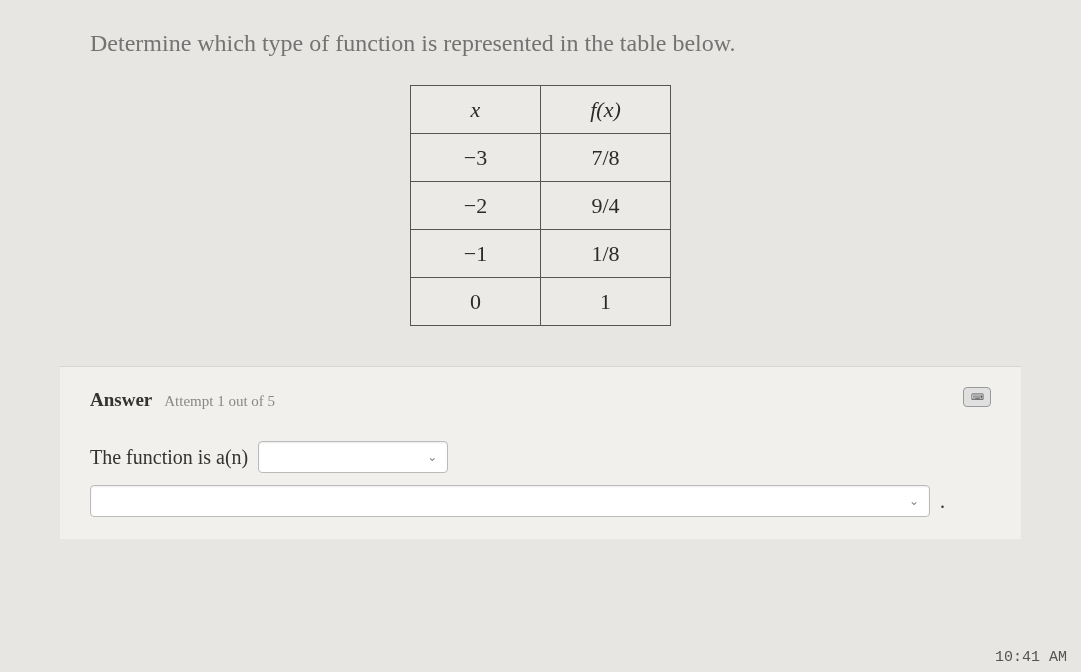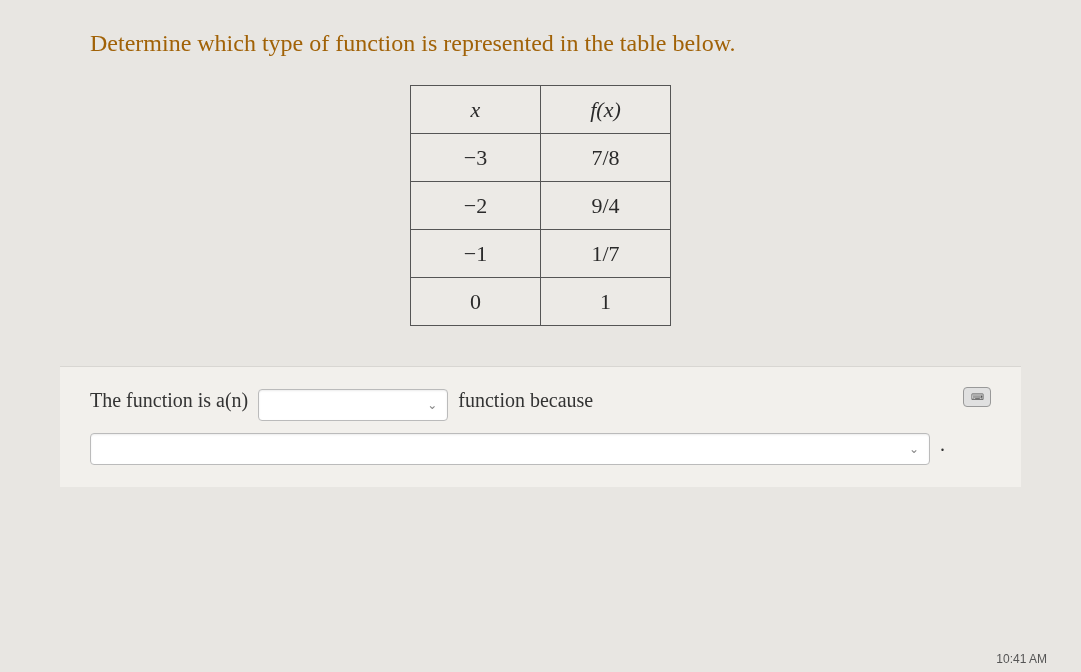--- a/index.html
+++ b/index.html
@@ -13,21 +13,21 @@
       width: 1081px;
       height: 672px;
       position: relative;
       color: #2a2a2a;
     }
     .content {
       padding: 30px 90px 0 90px;
     }
     .question-text {
       font-size: 24px;
-      color: #a16207;
+      color: #737373;
       margin-bottom: 28px;
     }
     .table-wrap {
       display: flex;
       justify-content: center;
       margin-bottom: 40px;
     }
     table.data-table {
       border-collapse: collapse;
       background: #eceae6;
@@ -63,20 +63,21 @@
       font-weight: bold;
       font-size: 19px;
       color: #333;
     }
     .attempt-text {
       font-size: 15px;
       color: #888;
     }
     .answer-row {
       display: flex;
+      align-items: center;
       gap: 10px;
       flex-wrap: wrap;
       font-size: 20px;
       color: #333;
       margin-bottom: 12px;
     }
     .select-box {
       display: inline-flex;
       align-items: center;
       justify-content: flex-end;
@@ -112,23 +113,23 @@
       display: flex;
       align-items: center;
       justify-content: center;
       font-size: 9px;
       color: #555;
       letter-spacing: -1px;
     }
     .clock {
       position: absolute;
       bottom: 6px;
-      right: 34px;
-      font-family: Liberation Sans, sans-serif;
-      font-size: 12px;
+      right: 14px;
+      font-family: Liberation Mono, monospace;
+      font-size: 15px;
       color: #555;
     }
   </style>
 </head>
 <body>
 
 <div class="content">
   <div class="question-text">Determine which type of function is represented in the table below.</div>
 
   <div class="table-wrap">
@@ -141,40 +142,43 @@
       <tr>
         <td>−3</td>
         <td>7/8</td>
       </tr>
       <tr>
         <td>−2</td>
         <td>9/4</td>
       </tr>
       <tr>
         <td>−1</td>
-        <td>1/7</td>
+        <td>1/8</td>
       </tr>
       <tr>
         <td>0</td>
         <td>1</td>
       </tr>
     </tbody>
       </table>
   </div>
 
   <div class="answer-section">
     <div class="keyboard-badge">⌨</div>
+    <div class="answer-header">
+      <span class="answer-label">Answer</span>
+      <span class="attempt-text">Attempt 1 out of 5</span>
+    </div>
 
     <div class="answer-row">
       <span>The function is a(n)</span>
       <span class="select-box select-small">
         <span></span>
         <span class="chevron">⌄</span>
       </span>
-      <span>function because</span>
     </div>
 
     <div class="answer-row">
       <span class="select-box select-wide">
         <span></span>
         <span class="chevron">⌄</span>
       </span>
       <span>.</span>
     </div>
   </div>

